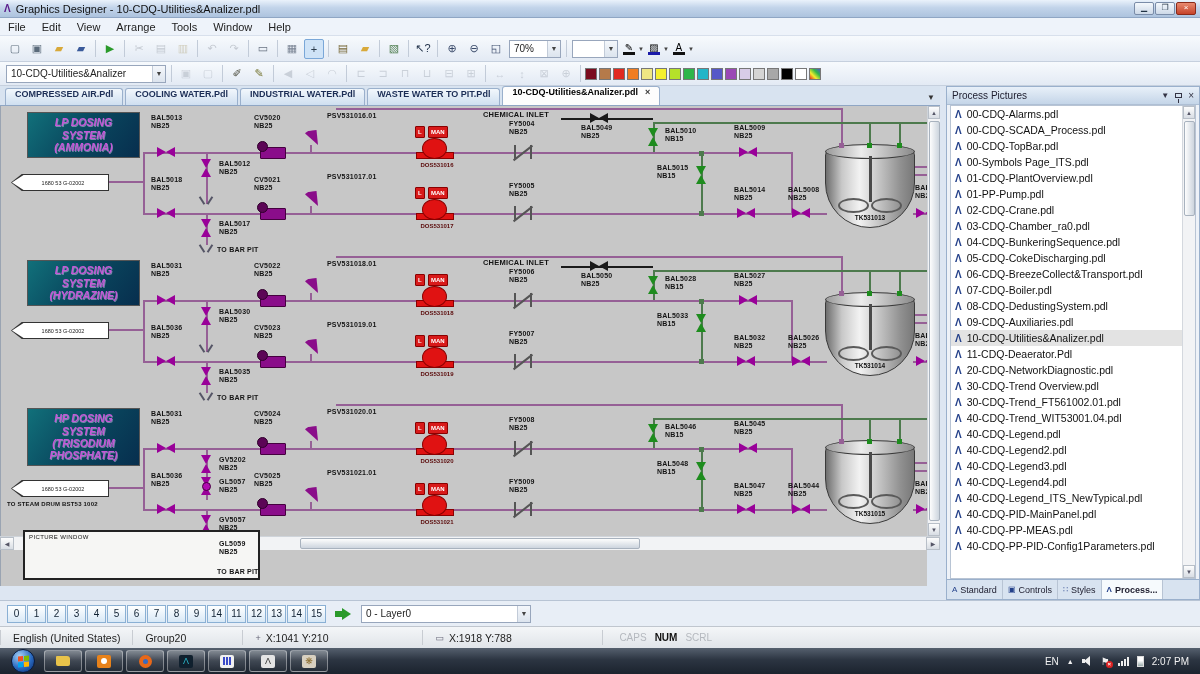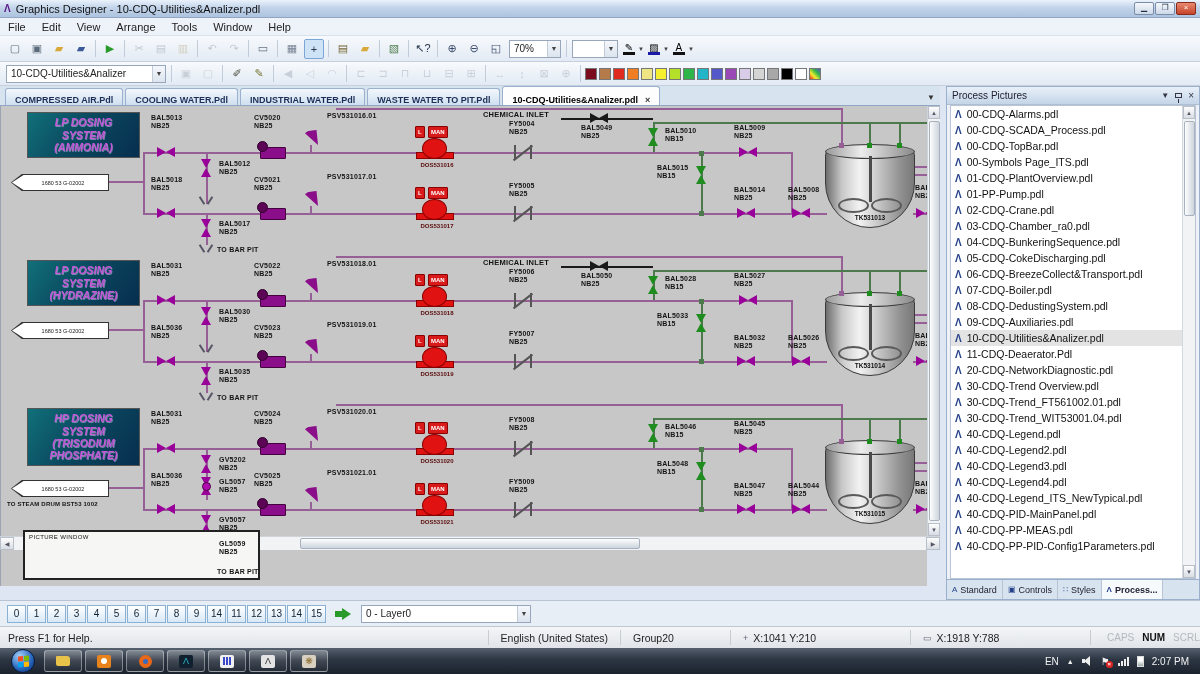--- a/index.html
+++ b/index.html
@@ -27,21 +27,21 @@
   .colorbtn{display:flex;align-items:center;margin:0 1px;flex:none}
   .colorbtn .g{width:16px;height:16px;display:flex;flex-direction:column;align-items:center;justify-content:center;font-size:10px}
   .colorbtn .bar{width:12px;height:3px;margin-top:-1px}
   .colorbtn .da{font-size:6px;color:#444;margin-left:1px}
   .sw{width:12px;height:12px;border:1px solid #777;margin:0 1px;flex:none}
 
   
   .main{display:flex;height:514px}
   .leftcol{width:940px;display:flex;flex-direction:column}
   .tabrow{height:20px;display:flex;align-items:flex-end;background:#d8e3f0;border-bottom:1px solid #8fa6c4;padding-left:5px;position:relative}
-  .tab{height:17px;display:flex;align-items:flex-end;padding:0 9px;margin-right:2px;background:linear-gradient(#f2f7fc,#cfdff0);border:1px solid #9ab0cc;border-bottom:none;border-radius:3px 3px 0 0;font-size:9px;font-weight:bold;color:#1c2e56;white-space:nowrap}
+  .tab{height:17px;display:flex;align-items:flex-start;padding:0 9px;margin-right:2px;background:linear-gradient(#f2f7fc,#cfdff0);border:1px solid #9ab0cc;border-bottom:none;border-radius:3px 3px 0 0;font-size:9px;font-weight:bold;color:#1c2e56;white-space:nowrap}
   .tab.active{background:#fdfdfd;height:19px;color:#000}
   .tab .x{margin-left:7px;color:#333;font-weight:bold;font-size:9px}
   .tabrow .dd{position:absolute;right:5px;bottom:3px;font-size:8px;color:#333}
   .canvasrow{display:flex;height:430px}
   #canvas{position:relative;width:927px;height:480px;background:#c7c7c7;overflow:hidden;border-left:1px solid #9aa4b2}
   .vscroll{width:13px;background:#f2f3f5;border-left:1px solid #cfd4da;position:relative}
   .sbtn{position:absolute;left:0;width:100%;height:13px;background:linear-gradient(#fdfdfd,#d8dde4);border:1px solid #b8bfc8;font-size:6px;color:#556;text-align:center;line-height:12px}
   .vthumb{position:absolute;left:1px;width:11px;background:linear-gradient(90deg,#fdfdfd,#cdd5de);border:1px solid #a8b2be;border-radius:2px}
   .hscroll{height:14px;background:#f2f3f5;border-top:1px solid #cfd4da;position:relative}
   .hbtn{position:absolute;top:0;width:14px;height:100%;background:linear-gradient(#fdfdfd,#d8dde4);border:1px solid #b8bfc8;font-size:6px;color:#556;text-align:center;line-height:12px}
@@ -820,21 +820,21 @@
           <div class="p-item">
             <span class="fic">Λ</span>
             <span>30-CDQ-Trend Overview.pdl</span>
           </div>
           <div class="p-item">
             <span class="fic">Λ</span>
             <span>30-CDQ-Trend_FT561002.01.pdl</span>
           </div>
           <div class="p-item">
             <span class="fic">Λ</span>
-            <span>30-CDQ-Trend_WIT53001.04.pdl</span>
+            <span>40-CDQ-Trend_WIT53001.04.pdl</span>
           </div>
           <div class="p-item">
             <span class="fic">Λ</span>
             <span>40-CDQ-Legend.pdl</span>
           </div>
           <div class="p-item">
             <span class="fic">Λ</span>
             <span>40-CDQ-Legend2.pdl</span>
           </div>
           <div class="p-item">
@@ -907,21 +907,20 @@
     <span class="lbox">14</span>
     <span class="lbox">15</span>
     <span class="larrow"></span>
     <span class="combo" style="width: 170px;">
       <span>0 - Layer0</span>
       <span class="arr">▼</span>
     </span>
   </div>
 
 <div class="statusbar">
-  <span class="ss first">Press F1 for Help.</span>
   <span class="ss">English (United States)</span>
   <span class="ss" style="width:110px">Group20</span>
   <span class="ss" style="width:180px">
       <span class="mini">+</span>
       <span>X:1041 Y:210</span>
     </span>
   <span class="ss" style="width:180px">
       <span class="mini">▭</span>
       <span>X:1918 Y:788</span>
     </span>

